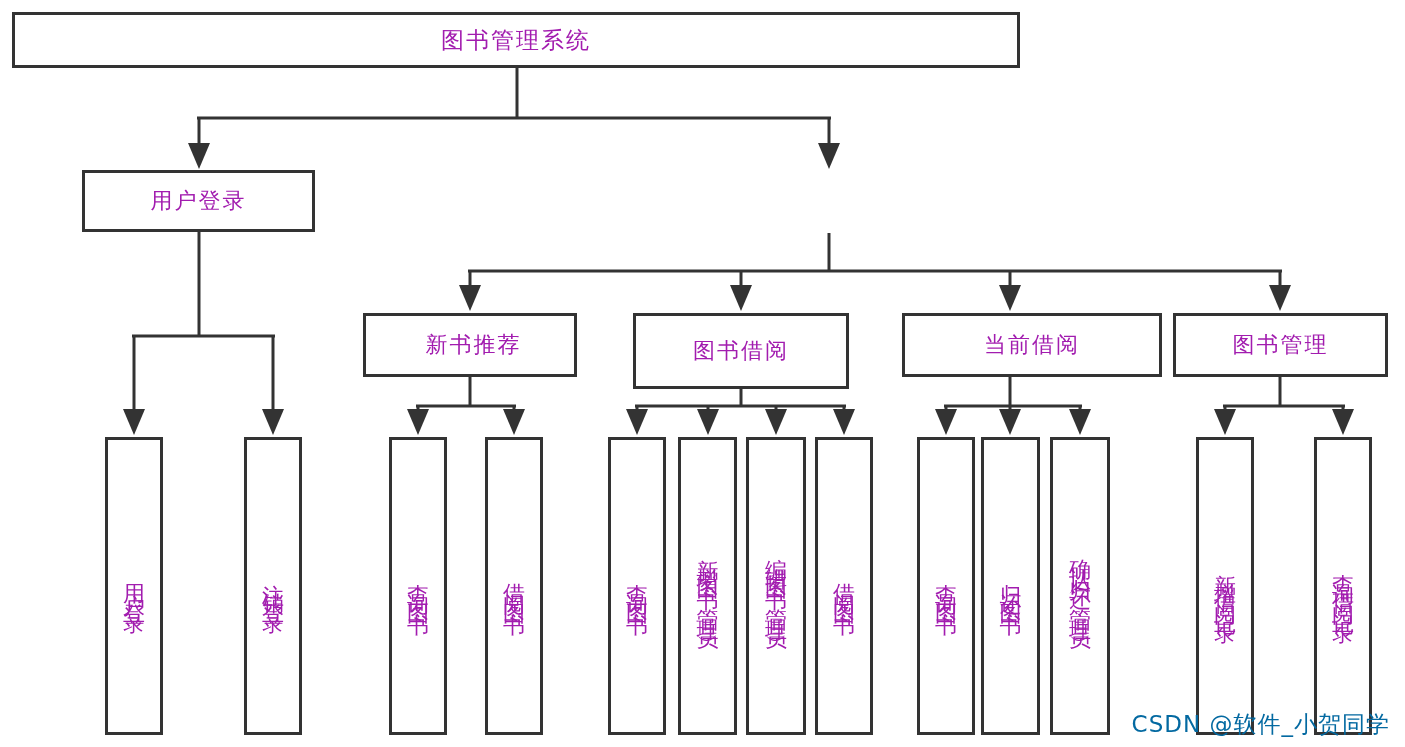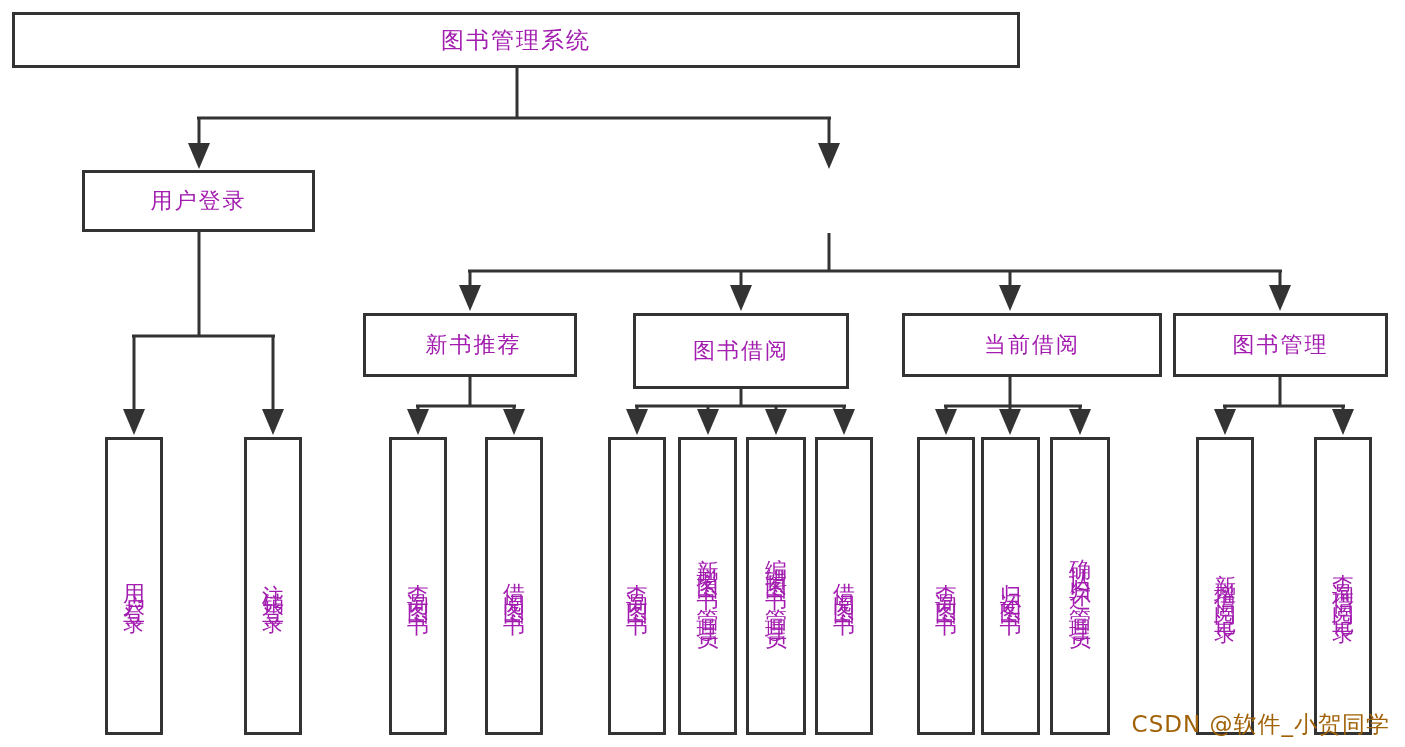--- a/index.html
+++ b/index.html
@@ -14,21 +14,21 @@
     color:#a21caf;
   }
   .hnode { font-size:22px; letter-spacing:2px; white-space:nowrap; }
   .root  { font-size:23px; }
   .vnode .vtext {
     writing-mode:vertical-rl; text-orientation:mixed;
     font-size:22px; letter-spacing:10px; line-height:1;
   }
   .watermark {
     position:absolute; right:15px; bottom:7px;
-    font-size:23px; color:#a16207; letter-spacing:1px; white-space:nowrap;margin-top:40px;
+    font-size:23px; color:#0369a1; letter-spacing:1px; white-space:nowrap;margin-top:40px;
   }
 </style>
 </head>
 <body>
 
 <div class="canvas">
 
   <svg class="wires" viewBox="0 0 1405 747" xmlns="http://www.w3.org/2000/svg">
     <g stroke="#333333" stroke-width="3" fill="none">
 

